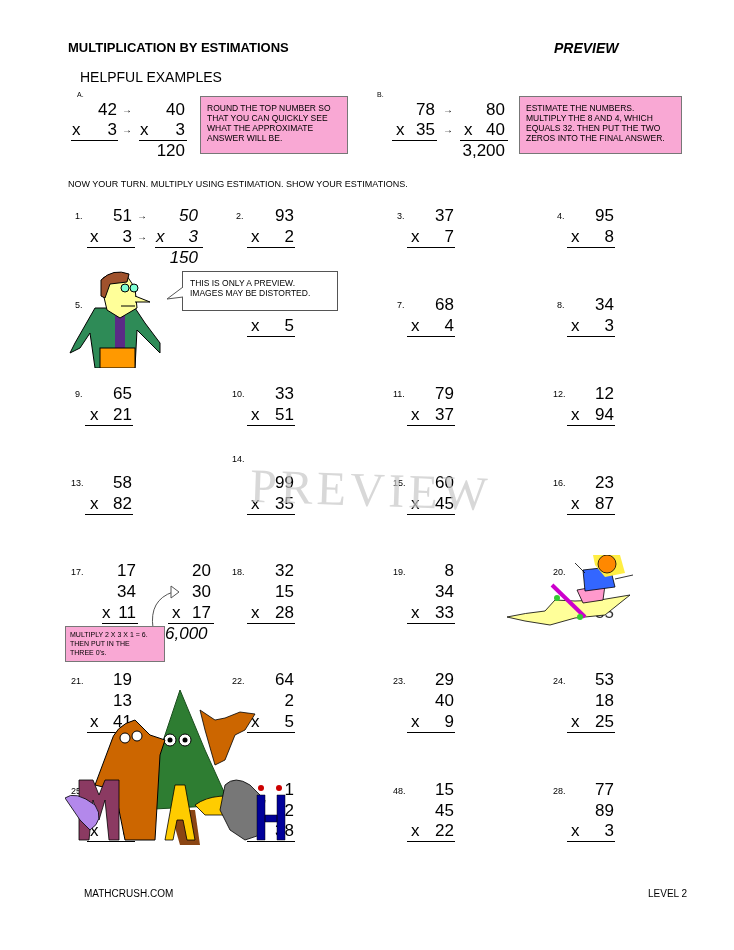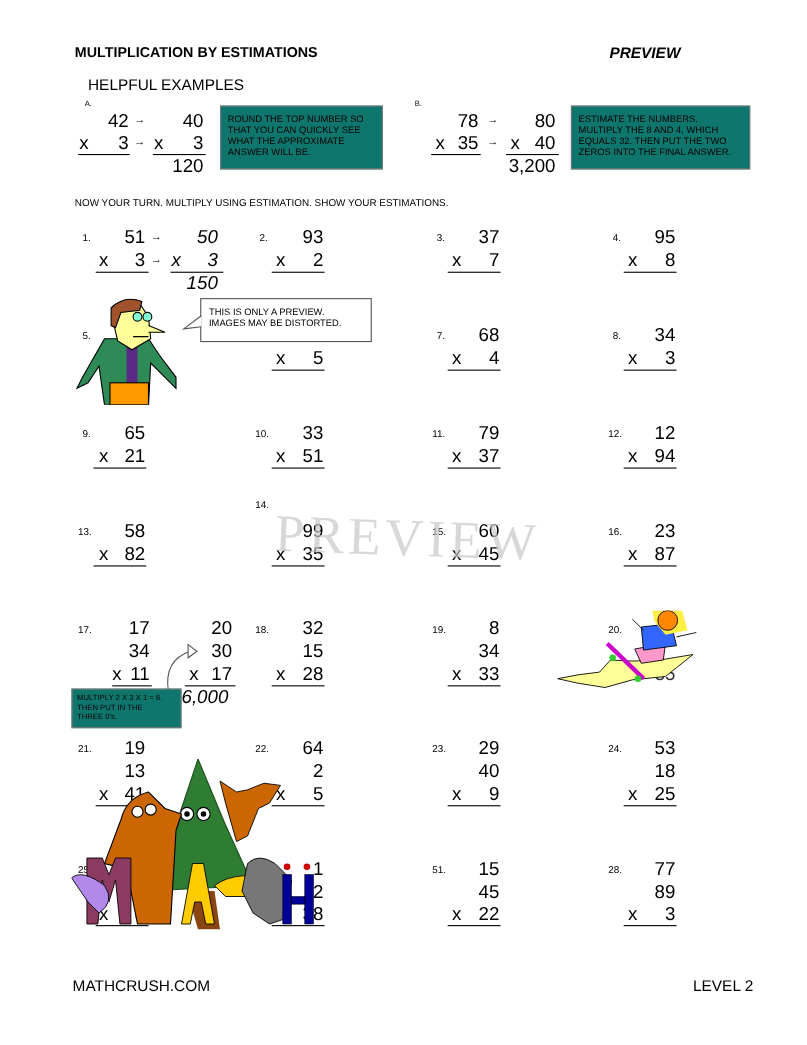--- a/index.html
+++ b/index.html
@@ -4,26 +4,26 @@
 <style>
   html, body { margin:0; padding:0; background:#ffffff; }
   body { width:734px; height:950px; position:relative; overflow:hidden; font-family:"Liberation Sans", sans-serif; color:#000; }
   .abs { position:absolute; }
   .title { left:68px; top:40px; font-size:13px; font-weight:bold; }
   .preview-h { left:554px; top:40px; font-size:14px; font-weight:bold; font-style:italic; }
   .helpful { left:80px; top:69px; font-size:14px; }
   .lbl { font-size:7px; }
   .num { font-size:17px; text-align:right; line-height:20px; }
   .uline { position:absolute; height:1px; background:#000; }
-  .note { position:absolute; border:1px solid #777; font-size:8.5px; line-height:10px; padding:6px 6px; box-sizing:border-box; background:#0f766e; }
+  .note { position:absolute; border:1px solid #777; font-size:8.5px; line-height:10px; padding:6px 6px; box-sizing:border-box; background:#f9a8d4; }
   .instr { left:68px; top:179px; font-size:9px; font-weight:normal; }
   .pn { position:absolute; font-size:9px; }
   .arrow { font-size:10px; position:absolute; }
   .italic { font-style:italic; }
-  .footer { font-size:14px; position:absolute; top:888px; }
+  .footer { font-size:10px; position:absolute; top:888px;margin-left:18px; }
   .watermark { position:absolute; left:250px; top:462px; font-family:"Liberation Serif", serif; font-size:48px; color:rgba(200,200,200,0.7); letter-spacing:4px; transform:rotate(2deg); }
   .bubble { position:absolute; left:182px; top:271px; width:156px; height:40px; border:1px solid #555; background:#fff; font-size:8.5px; line-height:10px; padding:6px 7px; box-sizing:border-box; }
 </style>
 </head>
 <body>
 
 <div class="abs title">MULTIPLICATION BY ESTIMATIONS</div>
 <div class="abs preview-h">PREVIEW</div>
 <div class="abs helpful">HELPFUL EXAMPLES</div>
 
@@ -292,21 +292,21 @@
   <path d="M14 90 L14 150 L24 150 L28 110 L34 130 L40 110 L44 150 L54 150 L54 90 L40 90 L34 105 L28 90 Z" fill="#8b3a62" stroke="#000" stroke-width="0.8"></path>
   <path d="M0 108 Q10 100 30 115 Q40 130 25 140 L15 130 Z" fill="#b388eb" stroke="#000" stroke-width="0.8"></path>
   <path d="M100 150 L110 95 L120 95 L130 150 L122 150 L118 130 L112 130 L108 150 Z" fill="#ffcc00" stroke="#000" stroke-width="0.8"></path>
   <path d="M130 115 Q150 100 190 110 L170 125 L140 125 Z" fill="#ffcc00" stroke="#000" stroke-width="0.8"></path>
   <path d="M160 95 Q170 85 185 95 L200 110 L195 145 L180 150 L165 140 L155 120 Z" fill="#777" stroke="#000" stroke-width="0.8"></path>
   <path d="M192 105 L200 105 L200 150 L192 150 Z M212 105 L220 105 L220 150 L212 150 Z M200 125 L212 125 L212 132 L200 132 Z" fill="#000099" stroke="#000" stroke-width="0.5"></path>
   <circle cx="196" cy="98" r="3" fill="#cc0000"></circle>
     <circle cx="214" cy="98" r="3" fill="#cc0000"></circle>
 </svg>
 
-<div class="pn" style="left:393px;top:786px">51.</div>
+<div class="pn" style="left:393px;top:786px">48.</div>
 <div class="abs num" style="left:422px;top:780px;width:32px">15</div>
 <div class="abs num" style="left:422px;top:801px;width:32px">45</div>
 <div class="abs num" style="left:411px;top:821px;width:12px;text-align:left">x</div>
 <div class="abs num" style="left:428px;top:821px;width:26px">22</div>
 <div class="uline" style="left:407px;top:841px;width:48px"></div>
 
 <div class="pn" style="left:553px;top:786px">28.</div>
 <div class="abs num" style="left:582px;top:780px;width:32px">77</div>
 <div class="abs num" style="left:582px;top:801px;width:32px">89</div>
 <div class="abs num" style="left:571px;top:821px;width:12px;text-align:left">x</div>

